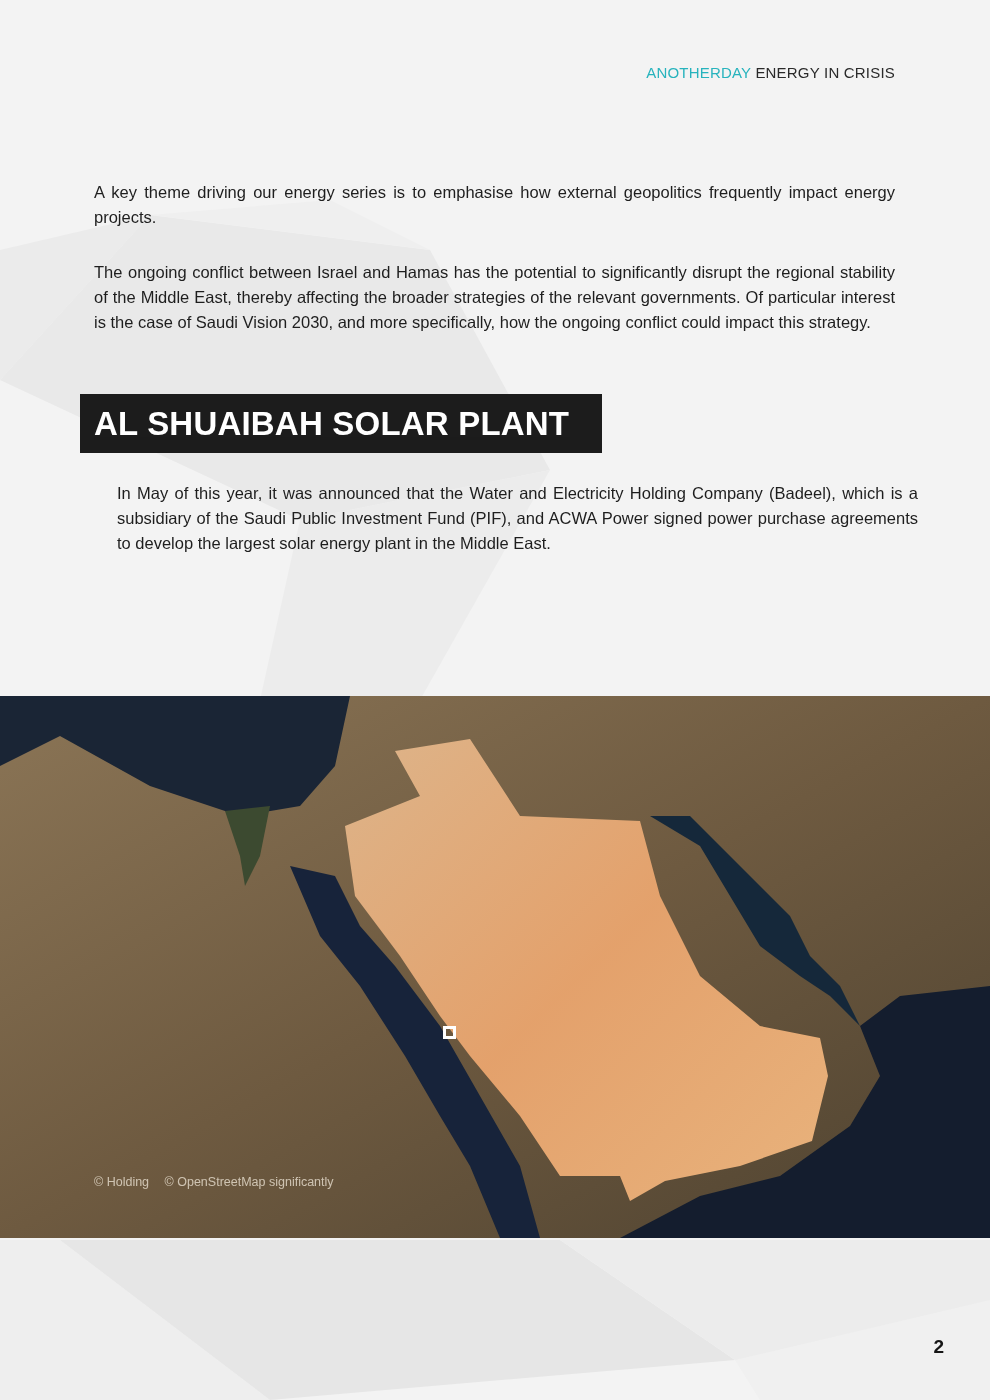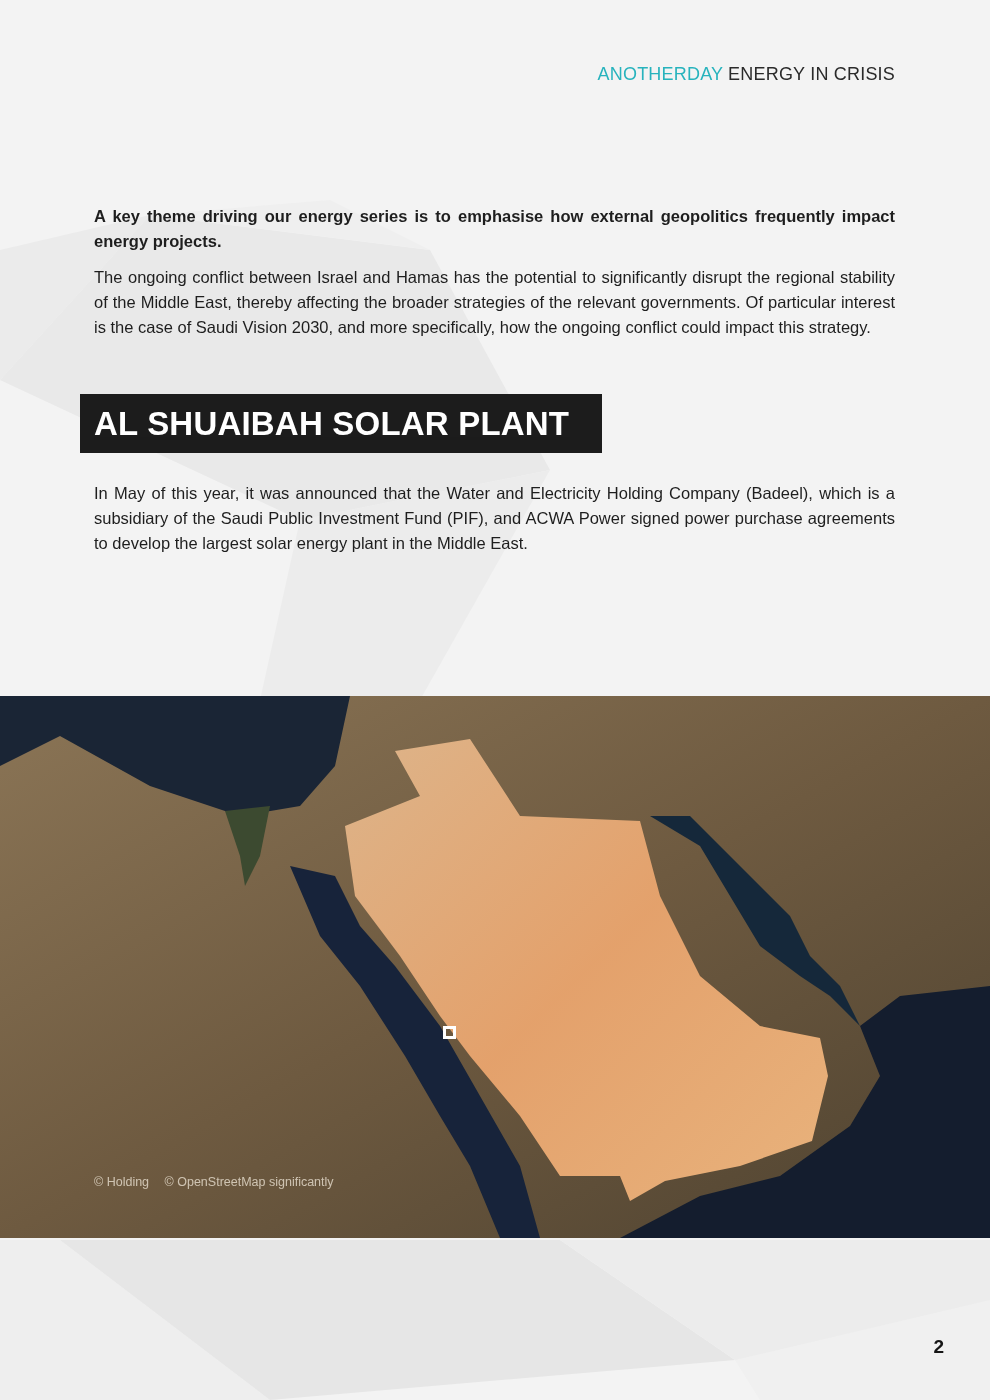--- a/index.html
+++ b/index.html
@@ -5,30 +5,30 @@
   html, body { margin: 0; padding: 0; }
   body {
     width: 990px; height: 1400px; position: relative; overflow: hidden;
     background: #f3f3f3;
     font-family: "Liberation Sans", "DejaVu Sans", sans-serif;
     color: #1b1b1b;
   }
   .bg-svg { position: absolute; left: 0; top: 0; width: 990px; height: 1400px; z-index: 0; }
   .header {
     position: absolute; right: 95px; top: 64px; z-index: 2;
-    font-size: 18px; letter-spacing: 0.2px; white-space: nowrap;
+    font-size: 15px; letter-spacing: 0.2px; white-space: nowrap;
   }
   .header .brand { color: #27b3bd; }
   .header .section { color: #2a2a2a; }
   .content { position: absolute; left: 94px; width: 801px; z-index: 2; }
   .p {
     font-size: 16.5px; line-height: 25px; text-align: justify; margin: 0;
     color: #1e1e1e;
   }
-  .p.bold { font-weight: bold; margin-top: 24px; }
+  .p.bold { font-weight: normal; }
   .title-box {
     position: absolute; left: 80px; top: 394px; width: 522px; height: 59px;
     background: #1c1c1c; z-index: 2;
     display: flex; align-items: center;
     box-sizing: border-box; padding-left: 14px; text-decoration: underline;
   }
   .title-box h1 {
     margin: 0; color: #ffffff; font-size: 33px; font-weight: bold;
     letter-spacing: 0.2px; white-space: nowrap;
   }
@@ -65,28 +65,28 @@
   <polygon points="735,1360 990,1300 990,1400 760,1400" fill="#f0f0f0"></polygon>
 </svg>
 
 <div class="header">
   <span class="brand">ANOTHERDAY</span>
   <span class="section">ENERGY IN CRISIS</span>
 </div>
 
 <div class="content" style="top:180px;">
   <p class="p bold">A key theme driving our energy series is to emphasise how external geopolitics frequently impact energy projects.</p>
-  <p class="p" style="margin-top:11px;">The ongoing conflict between Israel and Hamas has the potential to significantly disrupt the regional stability of the Middle East, thereby affecting the broader strategies of the relevant governments. Of particular interest is the case of Saudi Vision 2030, and more specifically, how the ongoing conflict could impact this strategy.</p>
+  <p class="p" style="margin-top:30px;">The ongoing conflict between Israel and Hamas has the potential to significantly disrupt the regional stability of the Middle East, thereby affecting the broader strategies of the relevant governments. Of particular interest is the case of Saudi Vision 2030, and more specifically, how the ongoing conflict could impact this strategy.</p>
 </div>
 
 <div class="title-box">
   <h1>AL SHUAIBAH SOLAR PLANT</h1>
 </div>
 
-<div class="content" style="top:481px;">
+<div class="content" style="top:481px;margin-left:23px;">
   <p class="p">In May of this year, it was announced that the Water and Electricity Holding Company (Badeel), which is a subsidiary of the Saudi Public Investment Fund (PIF), and ACWA Power signed power purchase agreements to develop the largest solar energy plant in the Middle East.</p>
 </div>
 
 <div class="map">
   <svg width="990" height="542" viewBox="0 0 990 542">
     <defs>
       <linearGradient id="land" x1="0" y1="0" x2="1" y2="1">
         <stop offset="0" stop-color="#8b7556"></stop>
         <stop offset="0.5" stop-color="#6e5a40"></stop>
         <stop offset="1" stop-color="#4e4230"></stop>

